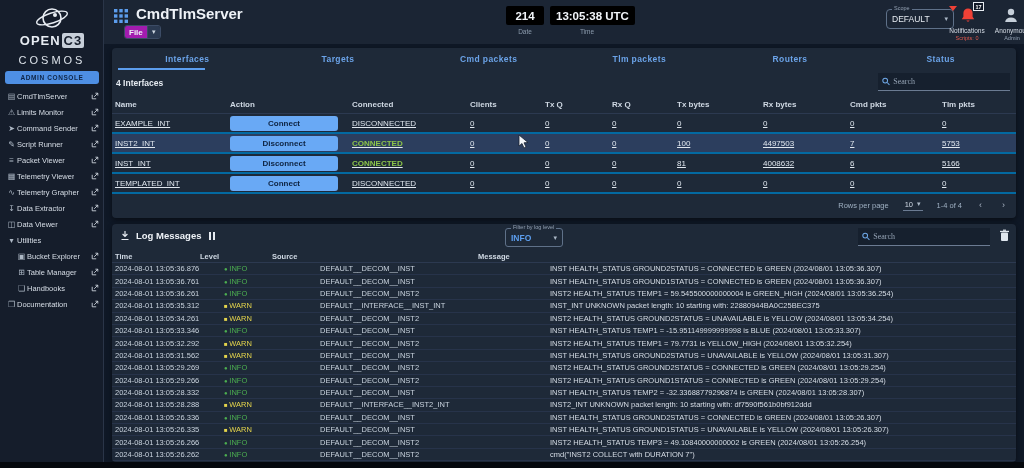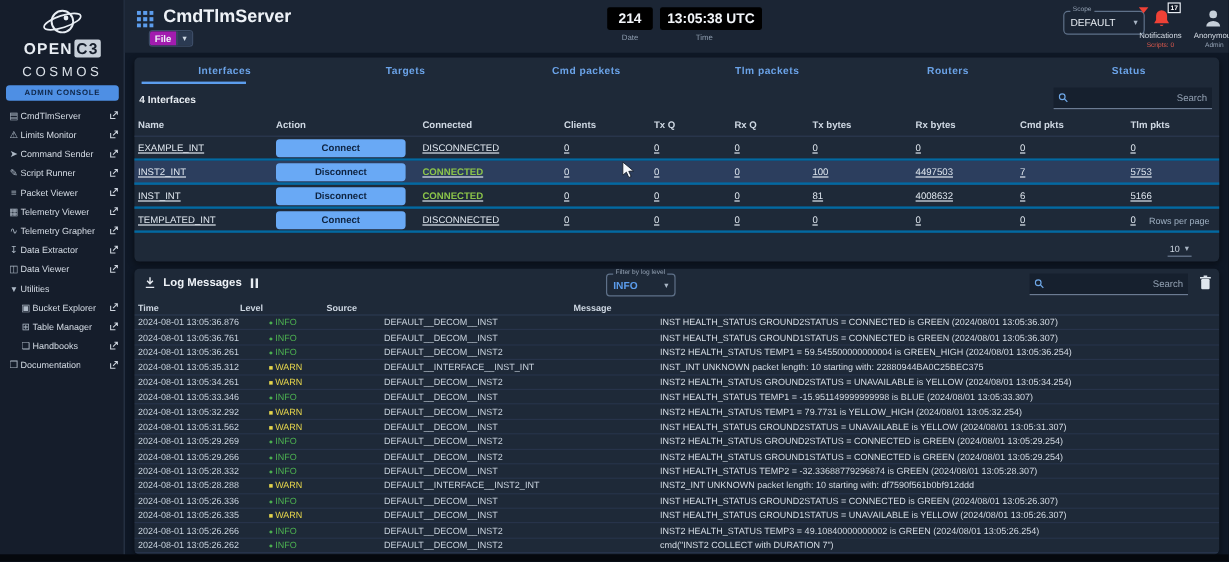--- a/index.html
+++ b/index.html
@@ -50,32 +50,32 @@
   .panel.logs { top:224px; height:238px; overflow:hidden; }
 
   
   .tabs { display:grid; grid-template-columns:repeat(6,1fr); height:22px; }
   .tab { position:relative; display:flex; align-items:center; justify-content:center; font-size:8.5px; font-weight:700; letter-spacing:.4px; color:#6ba3e8; cursor:pointer; }
   .tab[data-active="true"]::after { content:""; position:absolute; left:4%; width:58%; bottom:0; height:2px; background:#5c9ded; }
 
   .if-head { position:relative; height:26px; }
   .if-count { position:absolute; left:4px; top:8px; font-size:8.5px; font-weight:700; color:#e6ebf1; }
   .searchbox { position:absolute; height:18px; background:#16202e; border-bottom:1px solid #6b7b92; display:flex; align-items:center; padding:0 4px; }
-  .searchbox input { background:transparent; border:none; outline:none; color:#cfd8e3; font-size:8px; width:100%; font-family:Liberation Sans, sans-serif;text-align:right; }
+  .searchbox input { background:transparent; border:none; outline:none; color:#cfd8e3; font-size:8px; width:100%; font-family:Liberation Serif, serif; }
   .searchbox input::placeholder { color:#93a1b3; }
   .if-search { right:6px; top:3px; width:132px; }
 
   
   .if-grid { display:grid; grid-template-columns:115px 122px 118px 75px 67px 65px 86px 87px 92px auto; padding-left:3px; align-items:center; }
   .if-thead { height:18px; border-bottom:1px solid #2c3950; font-size:8px; font-weight:700; color:#cfd8e3; }
   .if-row { height:20px; border-bottom:2px solid #0369a1; font-size:8px; color:#dfe6ee;text-decoration:underline; }
   .if-row[data-active="true"] { background:#2c3e5e; }
   .conn-btn { width:108px; height:15px; background:#69a9f5; color:#0e2340; border:none; border-radius:3px; font-size:8px; font-weight:700; cursor:pointer; font-family:"Liberation Sans",sans-serif; }
   .int-state[data-state="CONNECTED"] { color:#8bc34a; font-weight:700; }
-  .pagination { position:absolute; right:8px; bottom:12px; height:26px; display:flex; align-items:center; gap:14px; font-size:7.5px; color:#9fb0c2;flex-direction:column; }
+  .pagination { position:absolute; right:8px; bottom:0; height:26px; display:flex; align-items:center; gap:14px; font-size:7.5px; color:#9fb0c2; }
   .rpp-select { display:flex; gap:4px; border-bottom:1px solid #6b7b92; padding:0 2px 1px 2px; color:#cfd8e3; cursor:pointer; }
   .page-arrow { font-size:9px; color:#aab6c5; cursor:pointer; padding:0 3px; }
 
   
   .log-head { position:relative; height:26px; }
   .log-title-grp { position:absolute; left:8px; top:6px; display:flex; align-items:center; gap:6px; }
   .log-title { font-size:9.5px; font-weight:700; color:#eef2f7; }
   .pause-btn { display:flex; gap:2px; cursor:pointer; margin-left:2px; }
   .pause-btn i { width:2px; height:8px; background:#e6ebf1; display:block; }
   .filter-sel { position:absolute; left:393px; top:4px; width:58px; height:19px; border:1px solid #5f7189; border-radius:3px; display:flex; align-items:center; padding:0 5px; cursor:pointer; }

